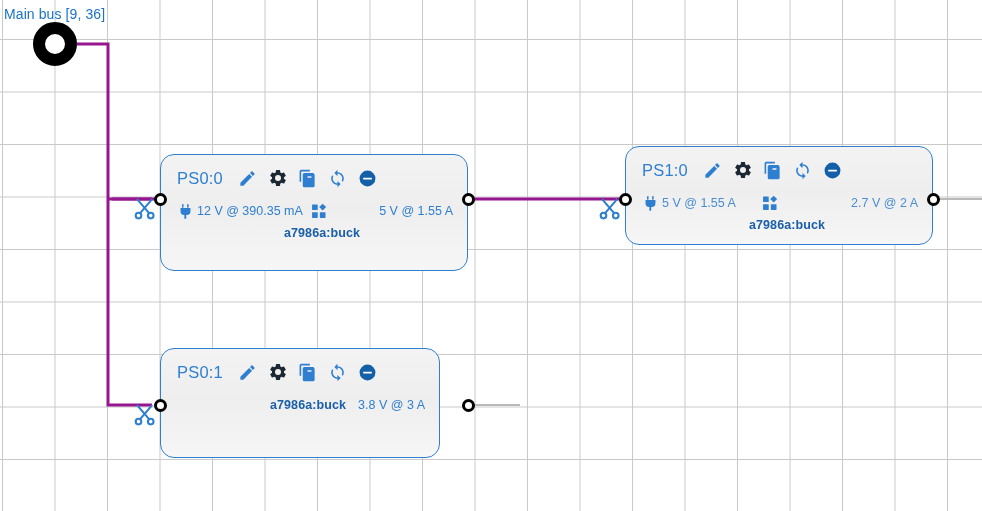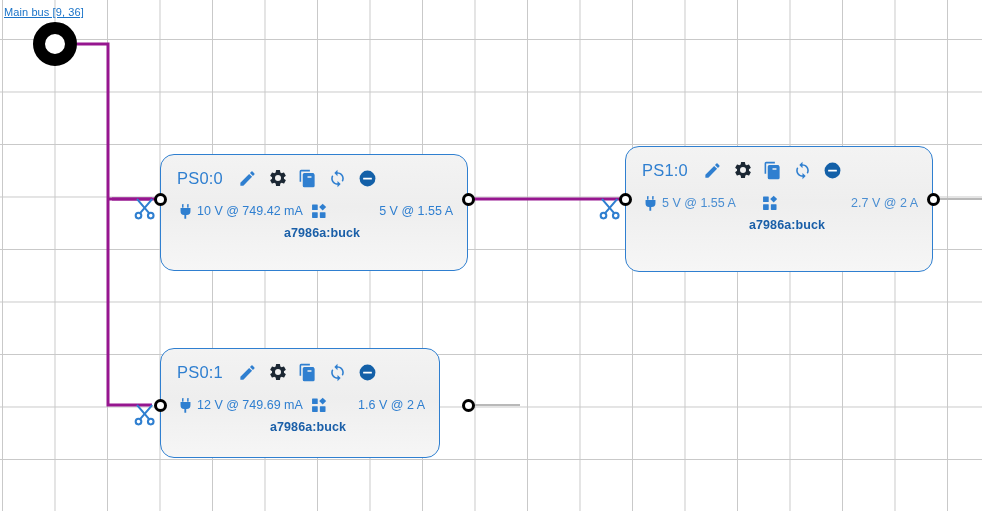--- a/index.html
+++ b/index.html
@@ -40,24 +40,23 @@
     width: 44px;
     height: 44px;
     border-radius: 50%;
     border: 12px solid #000000;
     background: #ffffff;
     box-sizing: border-box;
   }
   .bus-label {
     position: absolute;
     color: #1a73c8;
-    font-size: 11px;
+    font-size: 14px;
     white-space: nowrap;
     letter-spacing: 0.1px;
-    text-decoration: underline;
   }
 
   
   .node {
     position: absolute;
     box-sizing: border-box;
     border: 1.4px solid #2f7fd0;
     border-radius: 14px;
     background: linear-gradient(to bottom, #f3f3f3 0%, #eeeeee 45%, #f6f6f6 100%);
   }
@@ -216,21 +215,21 @@
 
     <div class="node-body">
       <div class="spec-row">
         <span class="plug-icon">
           <svg width="17" height="17" viewBox="0 0 24 24">
             <rect x="7.1" y="1.5" width="2.1" height="5.2" rx="0.6" fill="#2f7fd0"></rect>
             <rect x="14.3" y="1.5" width="2.1" height="5.2" rx="0.6" fill="#2f7fd0"></rect>
             <path fill="#2f7fd0" d="M5 7h14v4.2A5.6 5.6 0 0 1 13.6 17H13v5.4h-2.6V17H10A5.6 5.6 0 0 1 5 11.2V7z"></path>
           </svg>
         </span>
-        <span class="spec-in">10 V @ 749.42 mA</span>
+        <span class="spec-in">12 V @ 390.35 mA</span>
         <span class="widgets-icon">
           <svg width="17" height="17" viewBox="0 0 24 24">
             <rect x="1.5" y="2" width="8" height="8" rx="0.8" fill="#2f7fd0"></rect>
             <rect x="1.5" y="13" width="8" height="8" rx="0.8" fill="#2f7fd0"></rect>
             <rect x="12.5" y="13" width="8" height="8" rx="0.8" fill="#2f7fd0"></rect>
             <path fill="#2f7fd0" d="M16.5 0.9l4.9 4.9-4.9 4.9-4.9-4.9z"></path>
           </svg>
         </span>
       </div>
       <div class="spec-out">5 V @ 1.55 A</div>
@@ -243,21 +242,21 @@
     <svg width="26" height="26" viewBox="0 0 24 24">
       <g fill="none" stroke="#2f7fd0" stroke-width="1.9" stroke-linecap="round">
         <circle cx="6" cy="18.1" r="2.6"></circle>
         <circle cx="17.3" cy="18.1" r="2.6"></circle>
         <line x1="18.2" y1="3.4" x2="7.5" y2="15.8"></line>
         <line x1="5.1" y1="3.4" x2="15.8" y2="15.8"></line>
       </g>
     </svg>
   </span>
 
-  <div class="node dim" style="left:625px; top:146px; width:308px; height:126px;">
+  <div class="node dim" style="left:625px; top:146px; width:308px; height:99px;">
     <div class="node-head">
       <span class="node-title">PS1:0</span>
 
       <span class="icon-btn">
         <svg width="19" height="19" viewBox="0 0 24 24">
           <path fill="#2f7fd0" d="M3 17.25V21h3.75L17.81 9.94l-3.75-3.75L3 17.25zM20.71 7.04a1 1 0 0 0 0-1.41l-2.34-2.34a1 1 0 0 0-1.41 0l-1.83 1.83 3.75 3.75 1.83-1.83z"></path>
         </svg>
       </span>
 
       <span class="icon-btn">
@@ -356,39 +355,21 @@
 
       <span class="icon-btn">
         <svg width="19" height="19" viewBox="0 0 24 24">
           <circle cx="12" cy="12" r="10" fill="#1360a8"></circle>
           <rect x="6.5" y="10.9" width="11" height="2.3" rx="0.4" fill="#ffffff"></rect>
         </svg>
       </span>
     </div>
 
     <div class="node-body">
-      <div class="spec-row">
-        <span class="plug-icon">
-          <svg width="17" height="17" viewBox="0 0 24 24">
-            <rect x="7.1" y="1.5" width="2.1" height="5.2" rx="0.6" fill="#2f7fd0"></rect>
-            <rect x="14.3" y="1.5" width="2.1" height="5.2" rx="0.6" fill="#2f7fd0"></rect>
-            <path fill="#2f7fd0" d="M5 7h14v4.2A5.6 5.6 0 0 1 13.6 17H13v5.4h-2.6V17H10A5.6 5.6 0 0 1 5 11.2V7z"></path>
-          </svg>
-        </span>
-        <span class="spec-in">12 V @ 749.69 mA</span>
-        <span class="widgets-icon">
-          <svg width="17" height="17" viewBox="0 0 24 24">
-            <rect x="1.5" y="2" width="8" height="8" rx="0.8" fill="#2f7fd0"></rect>
-            <rect x="1.5" y="13" width="8" height="8" rx="0.8" fill="#2f7fd0"></rect>
-            <rect x="12.5" y="13" width="8" height="8" rx="0.8" fill="#2f7fd0"></rect>
-            <path fill="#2f7fd0" d="M16.5 0.9l4.9 4.9-4.9 4.9-4.9-4.9z"></path>
-          </svg>
-        </span>
-      </div>
-      <div class="spec-out">1.6 V @ 2 A</div>
+      <div class="spec-out">3.8 V @ 3 A</div>
       <div class="part-label">a7986a:buck</div>
     </div>
   </div>
   <div class="port" style="left:160px; top:405px;"></div>
   <div class="port" style="left:468px; top:405px;"></div>
   <span class="scissors" style="left:132px; top:402px;">
     <svg width="26" height="26" viewBox="0 0 24 24">
       <g fill="none" stroke="#2f7fd0" stroke-width="1.9" stroke-linecap="round">
         <circle cx="6" cy="18.1" r="2.6"></circle>
         <circle cx="17.3" cy="18.1" r="2.6"></circle>

